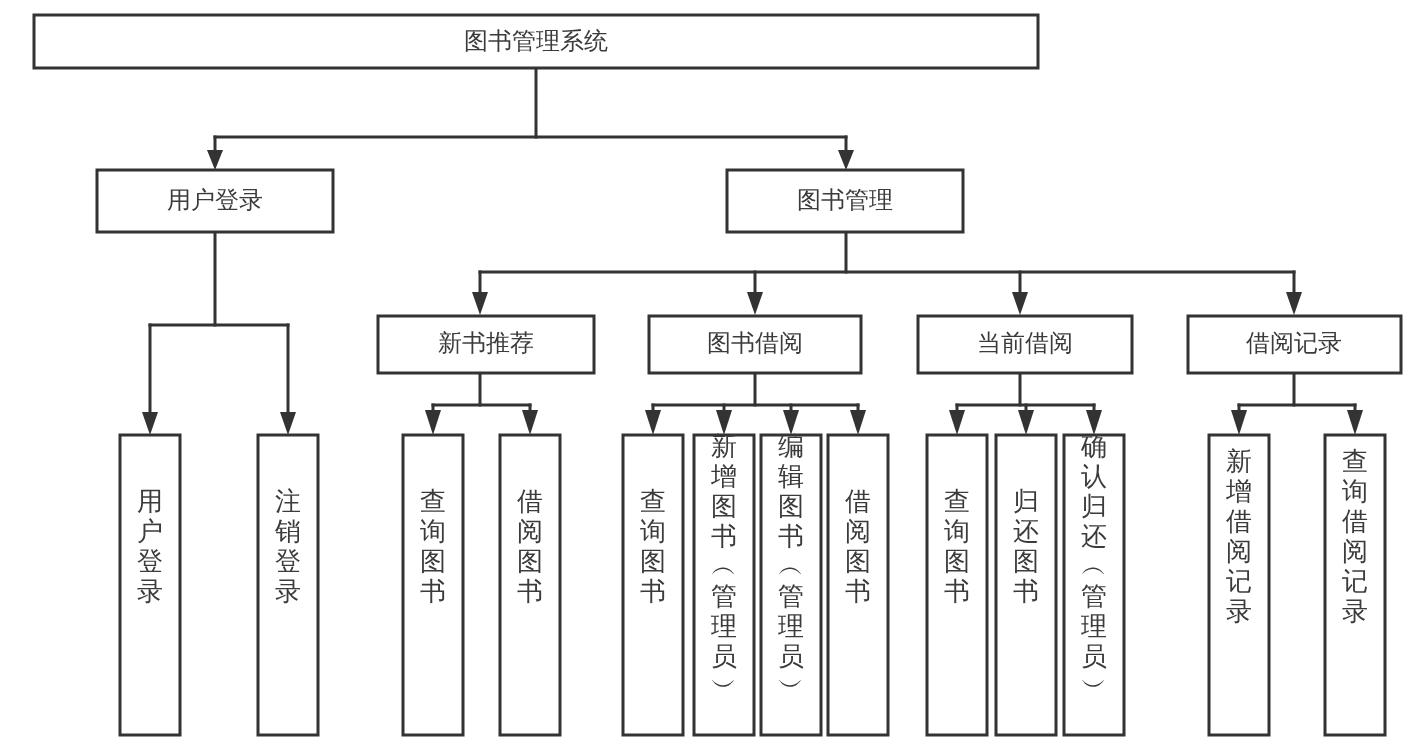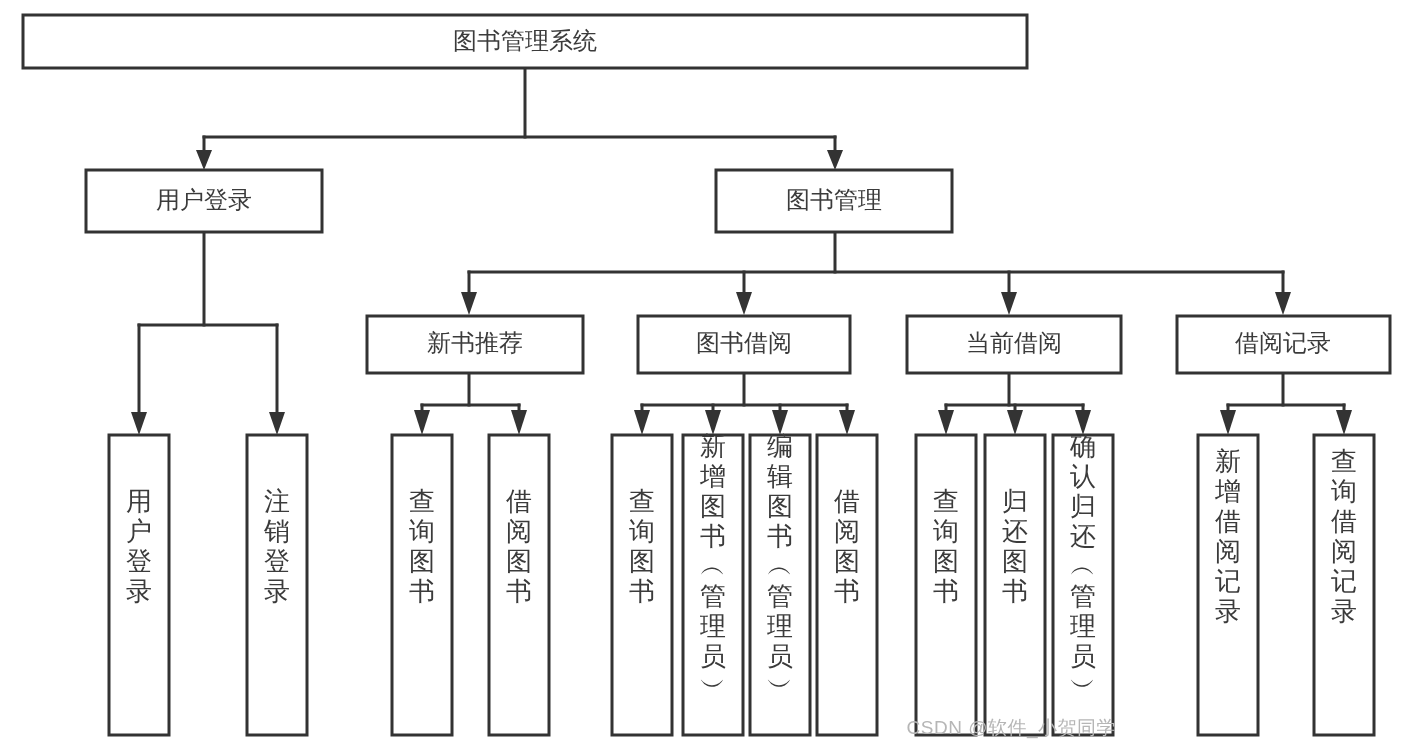--- a/index.html
+++ b/index.html
@@ -9,21 +9,21 @@
   }
   body {
     width: 1405px;
     height: 747px;
     font-family: "Liberation Sans", "DejaVu Sans", sans-serif;
     position: relative;
     overflow: hidden;
   }
   #diagram-root {
     position: absolute;
-    left: 5px;
+    left: 16px;
     top: 0;
     width: 1125px;
     height: 747px;
   }
   svg.flow {
     display: block;
     width: 1405px;
     height: 747px;
   }
   .node-rect {
@@ -216,14 +216,13 @@
     <g>
       <rect class="node-rect" x="1193" y="435" width="60" height="300"></rect>
       <text class="node-label-v" x="1223" y="470"><tspan x="1223" dy="0">新</tspan><tspan x="1223" dy="30">增</tspan><tspan x="1223" dy="30">借</tspan><tspan x="1223" dy="30">阅</tspan><tspan x="1223" dy="30">记</tspan><tspan x="1223" dy="30">录</tspan></text>
     </g>
     <g>
       <rect class="node-rect" x="1309" y="435" width="60" height="300"></rect>
       <text class="node-label-v" x="1339" y="470"><tspan x="1339" dy="0">查</tspan><tspan x="1339" dy="30">询</tspan><tspan x="1339" dy="30">借</tspan><tspan x="1339" dy="30">阅</tspan><tspan x="1339" dy="30">记</tspan><tspan x="1339" dy="30">录</tspan></text>
     </g>
   </svg>
 
-  <div class="watermark">CSDN @软件_小贺同学</div>
 </div>
 
 </body></html>

